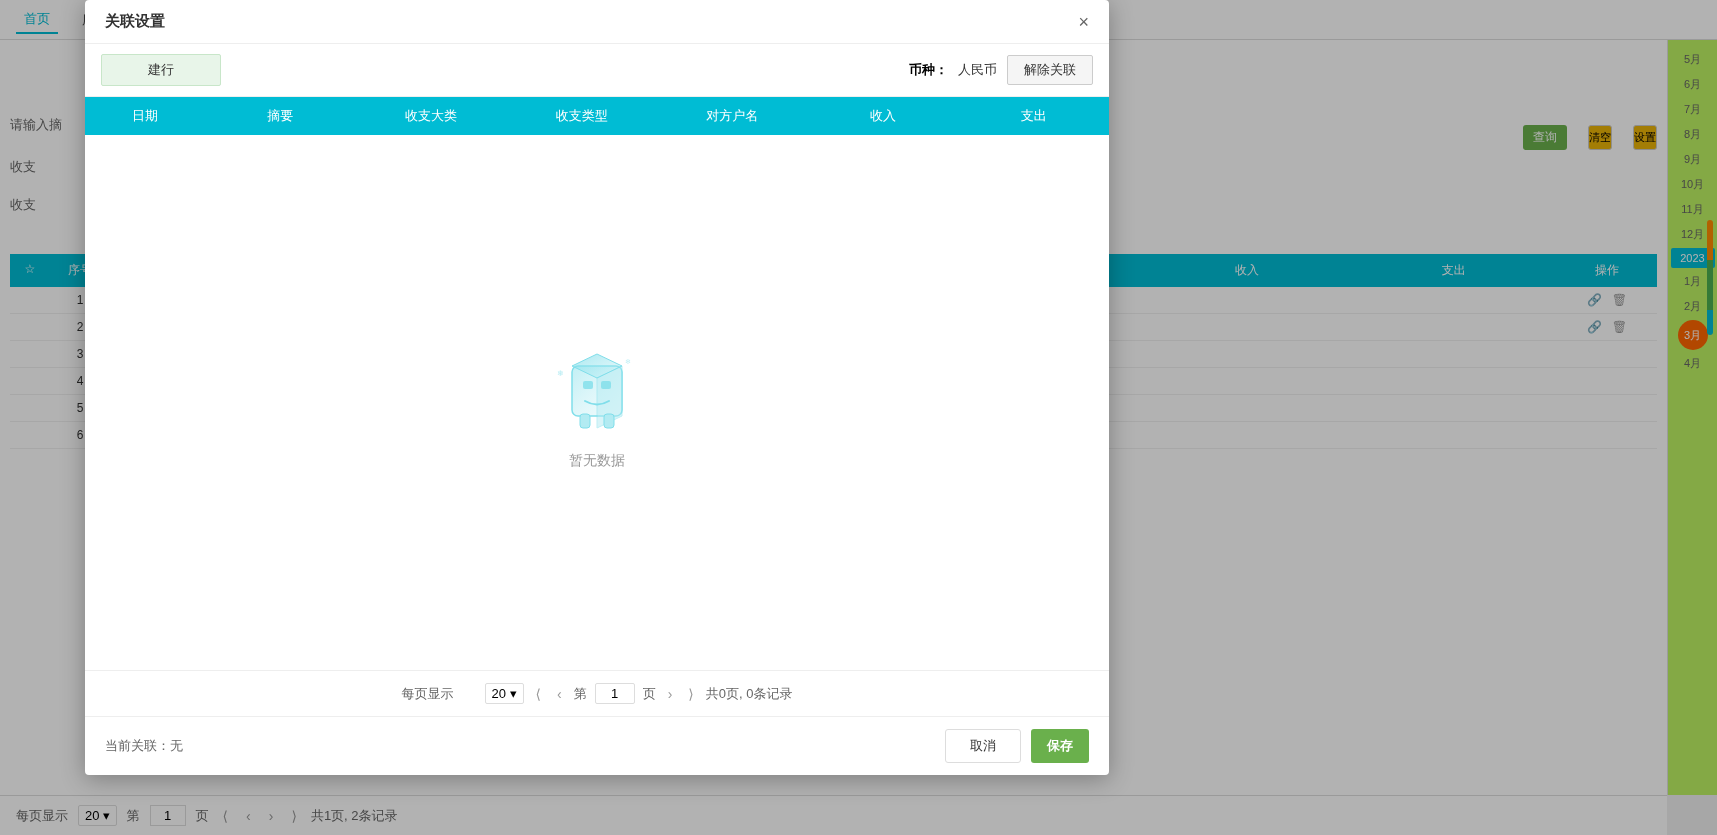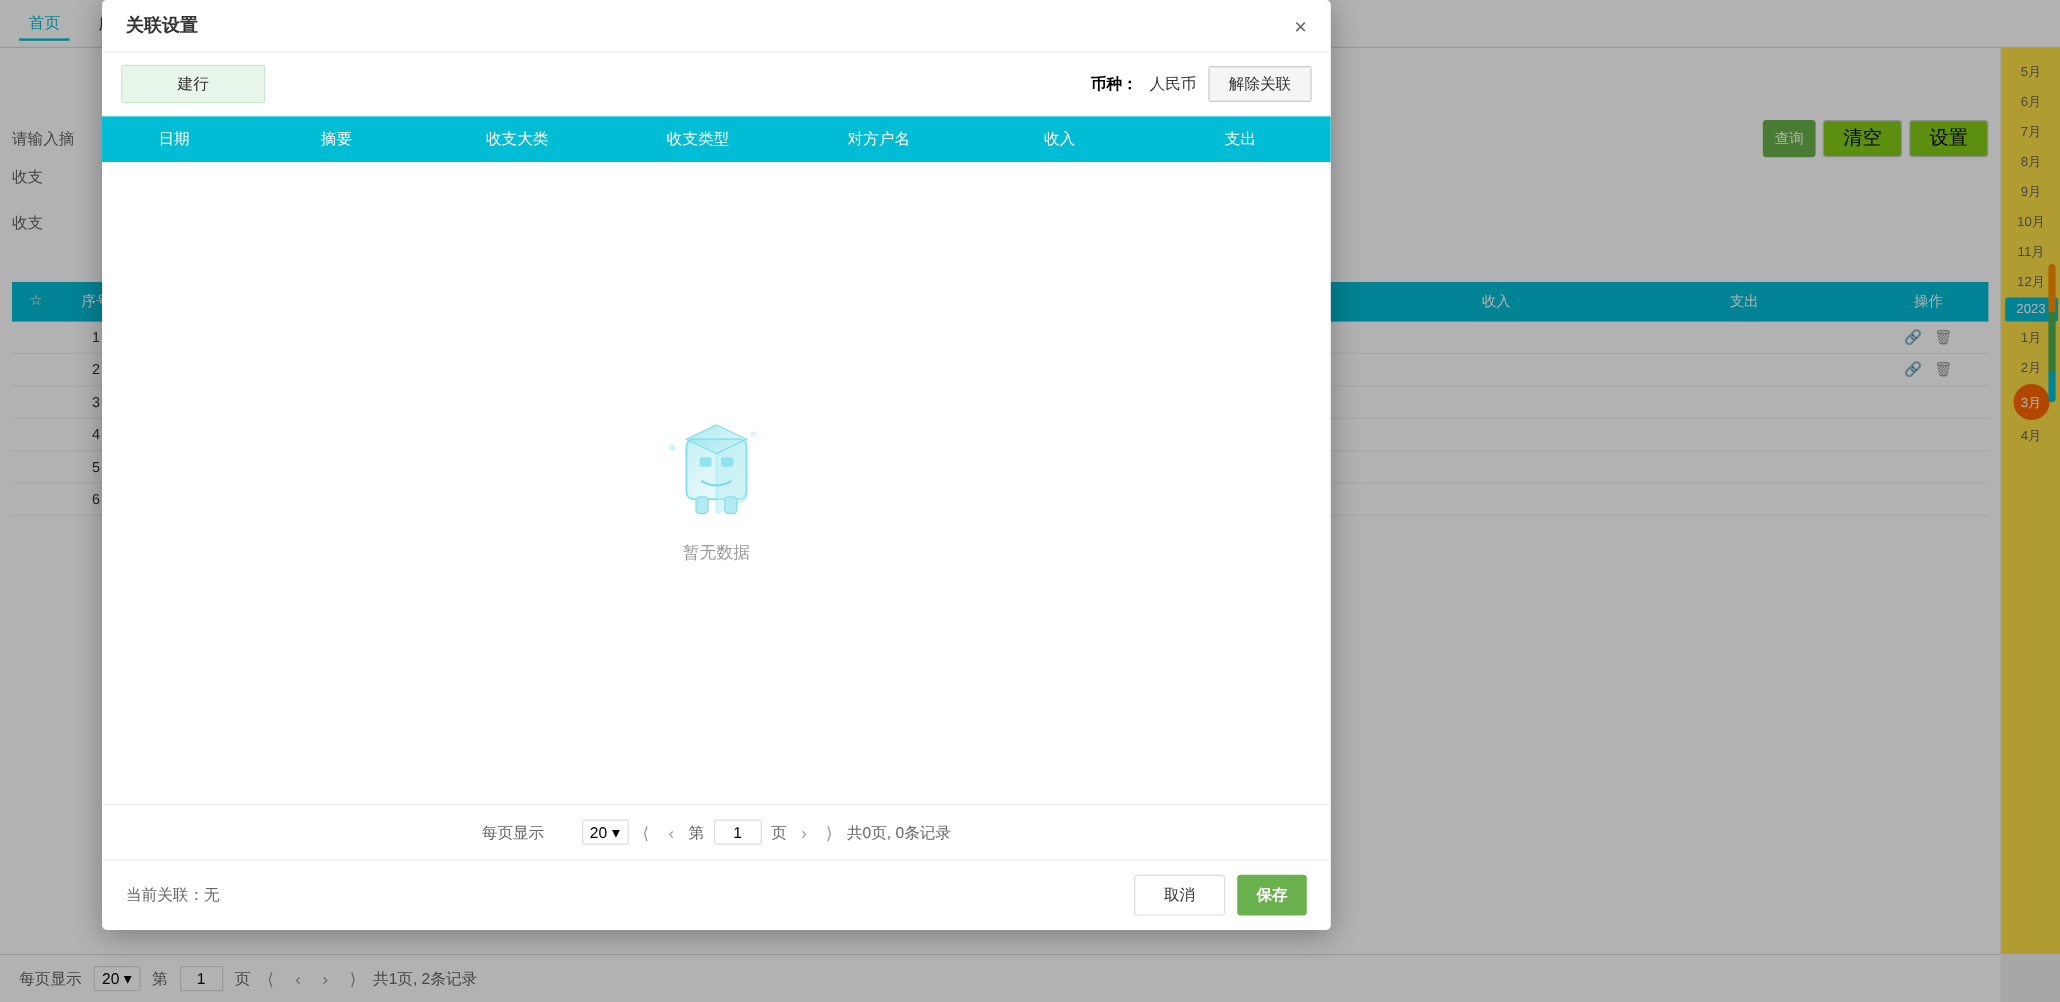--- a/index.html
+++ b/index.html
@@ -55,25 +55,25 @@
     }
 
     .bg-toolbar {
       display: flex;
       gap: 6px;
       margin-bottom: 8px;
       align-items: center;
     }
 
     .bg-btn {
-      padding: 4px 16px;
+      padding: 4px 0;
       border: 1px solid #ccc;
-      background: #84cc16;
+      background: #eab308;
       border-radius: 3px;
-      font-size: 16px;
+      font-size: 11px;
       cursor: pointer;
     }
 
     .bg-btn-green {
       background: #6ab04c;
       color: #fff;
       border: none;
       padding: 4px 10px;
       border-radius: 3px;
       font-size: 12px;
@@ -431,21 +431,21 @@
       justify-content: center;
       gap: 4px;
     }
 
     .right-sidebar-months {
       position: absolute;
       top: 40px;
       right: 0;
       width: 50px;
       bottom: 40px;
-      background: #fde047;
+      background: #bef264;
       border-left: 1px solid #e0e0e0;
       overflow: hidden;
       display: flex;
       flex-direction: column;
       align-items: center;
       padding-top: 8px;
       gap: 2px;
     }
 
     .month-label {
@@ -532,21 +532,21 @@
       <div style="width:6px;height:40px;background:#ff8c00;border-radius:3px 3px 0 0;"></div>
       <div style="width:6px;height:50px;background:#4caf50;"></div>
       <div style="width:6px;height:25px;background:#00bcd4;border-radius:0 0 3px 3px;"></div>
     </div>
   </div>
 
   <div class="bg-main">
 
     <div class="bg-toolbar" style="margin-top:50px;">
       <span style="font-size:13px;color:#666;">请输入摘</span>
-      <div style="margin-left:auto;display:flex;gap:6px;">
+      <div style="margin-left:auto;display:flex;gap:21px;margin-top:25px;">
         <button class="bg-btn-green">查询</button>
         <button class="bg-btn">清空</button>
         <button class="bg-btn">设置</button>
       </div>
     </div>
 
     <div style="margin-top:8px;font-size:13px;color:#666;">收支</div>
     <div style="margin-top:20px;font-size:13px;color:#666;">收支</div>
 
     <div style="margin-top:40px;">

